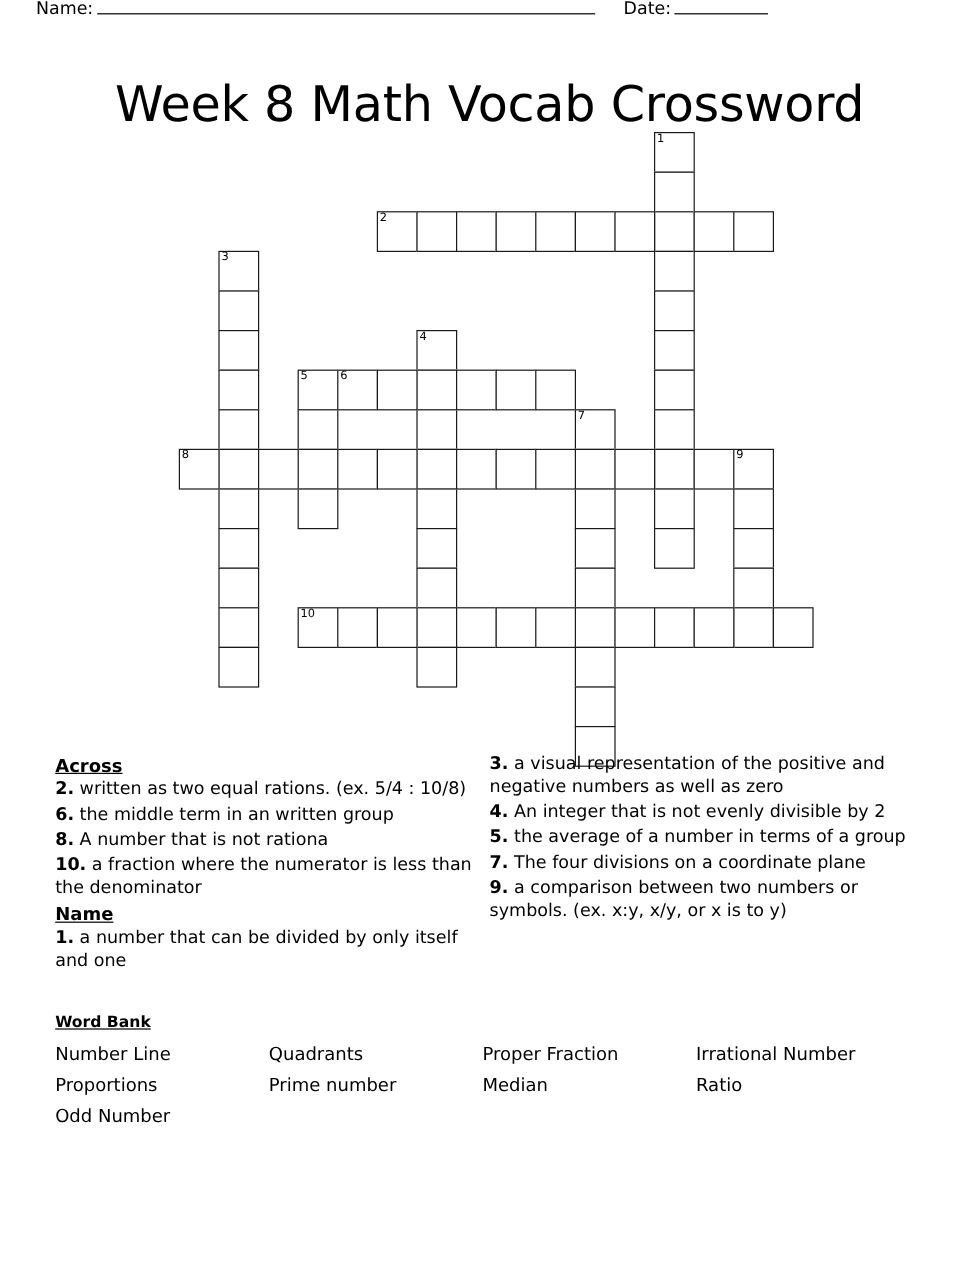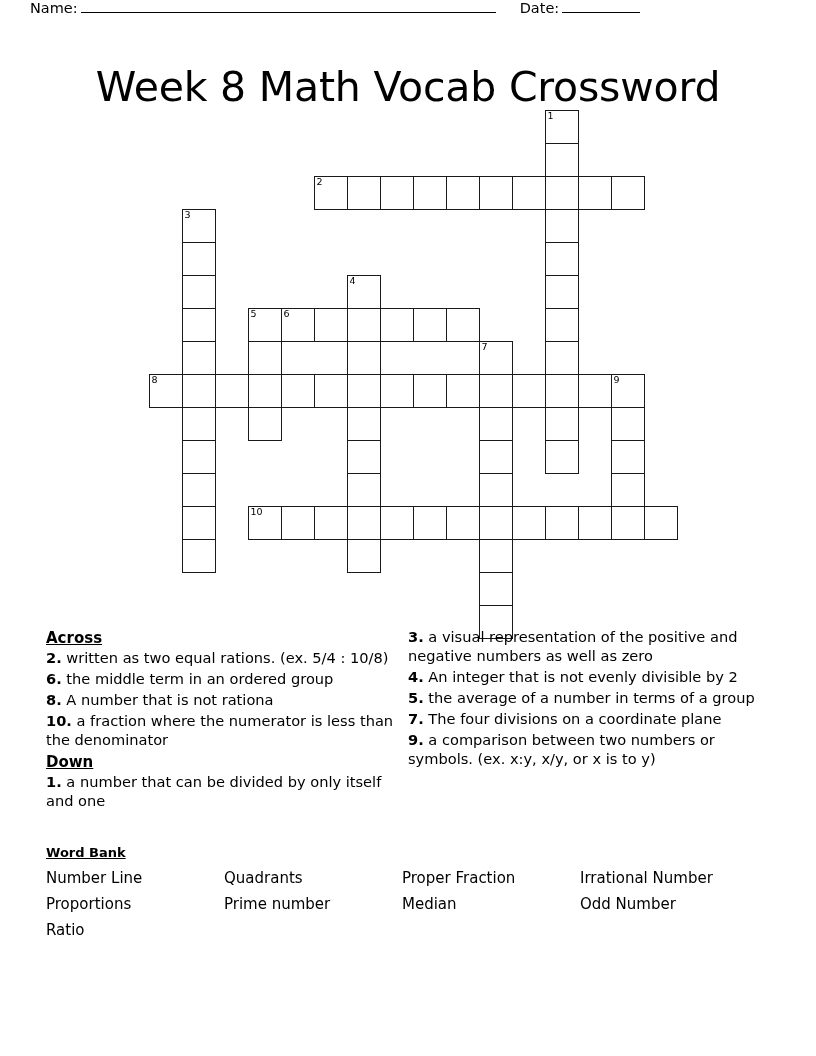--- a/index.html
+++ b/index.html
@@ -229,31 +229,31 @@
 
 <div id="clues">
   <div class="clue-col left">
     <div class="clue-heading">Across</div>
     <div class="clue">
       <span class="cn">2.</span>
       <span>written as two equal rations. (ex. 5/4 : 10/8)</span>
     </div>
     <div class="clue">
       <span class="cn">6.</span>
-      <span>the middle term in an ordered group</span>
+      <span>the middle term in an written group</span>
     </div>
     <div class="clue">
       <span class="cn">8.</span>
       <span>A number that is not rationa</span>
     </div>
     <div class="clue">
       <span class="cn">10.</span>
       <span>a fraction where the numerator is less than the denominator</span>
     </div>
-    <div class="clue-heading">Down</div>
+    <div class="clue-heading">Name</div>
     <div class="clue">
       <span class="cn">1.</span>
       <span>a number that can be divided by only itself and one</span>
     </div>
   </div>
 
   <div class="clue-col right">
     <div class="clue">
       <span class="cn">3.</span>
       <span>a visual representation of the positive and negative numbers as well as zero</span>
@@ -280,18 +280,18 @@
 <div id="wordbank">
   <div class="wb-heading">Word Bank</div>
   <div class="wb-grid">
     <div class="wb-word">Number Line</div>
     <div class="wb-word">Quadrants</div>
     <div class="wb-word">Proper Fraction</div>
     <div class="wb-word">Irrational Number</div>
     <div class="wb-word">Proportions</div>
     <div class="wb-word">Prime number</div>
     <div class="wb-word">Median</div>
+    <div class="wb-word">Ratio</div>
     <div class="wb-word">Odd Number</div>
-    <div class="wb-word">Ratio</div>
     <div class="wb-word"></div>
     <div class="wb-word"></div>
   </div>
 </div>
 
 </body></html>

